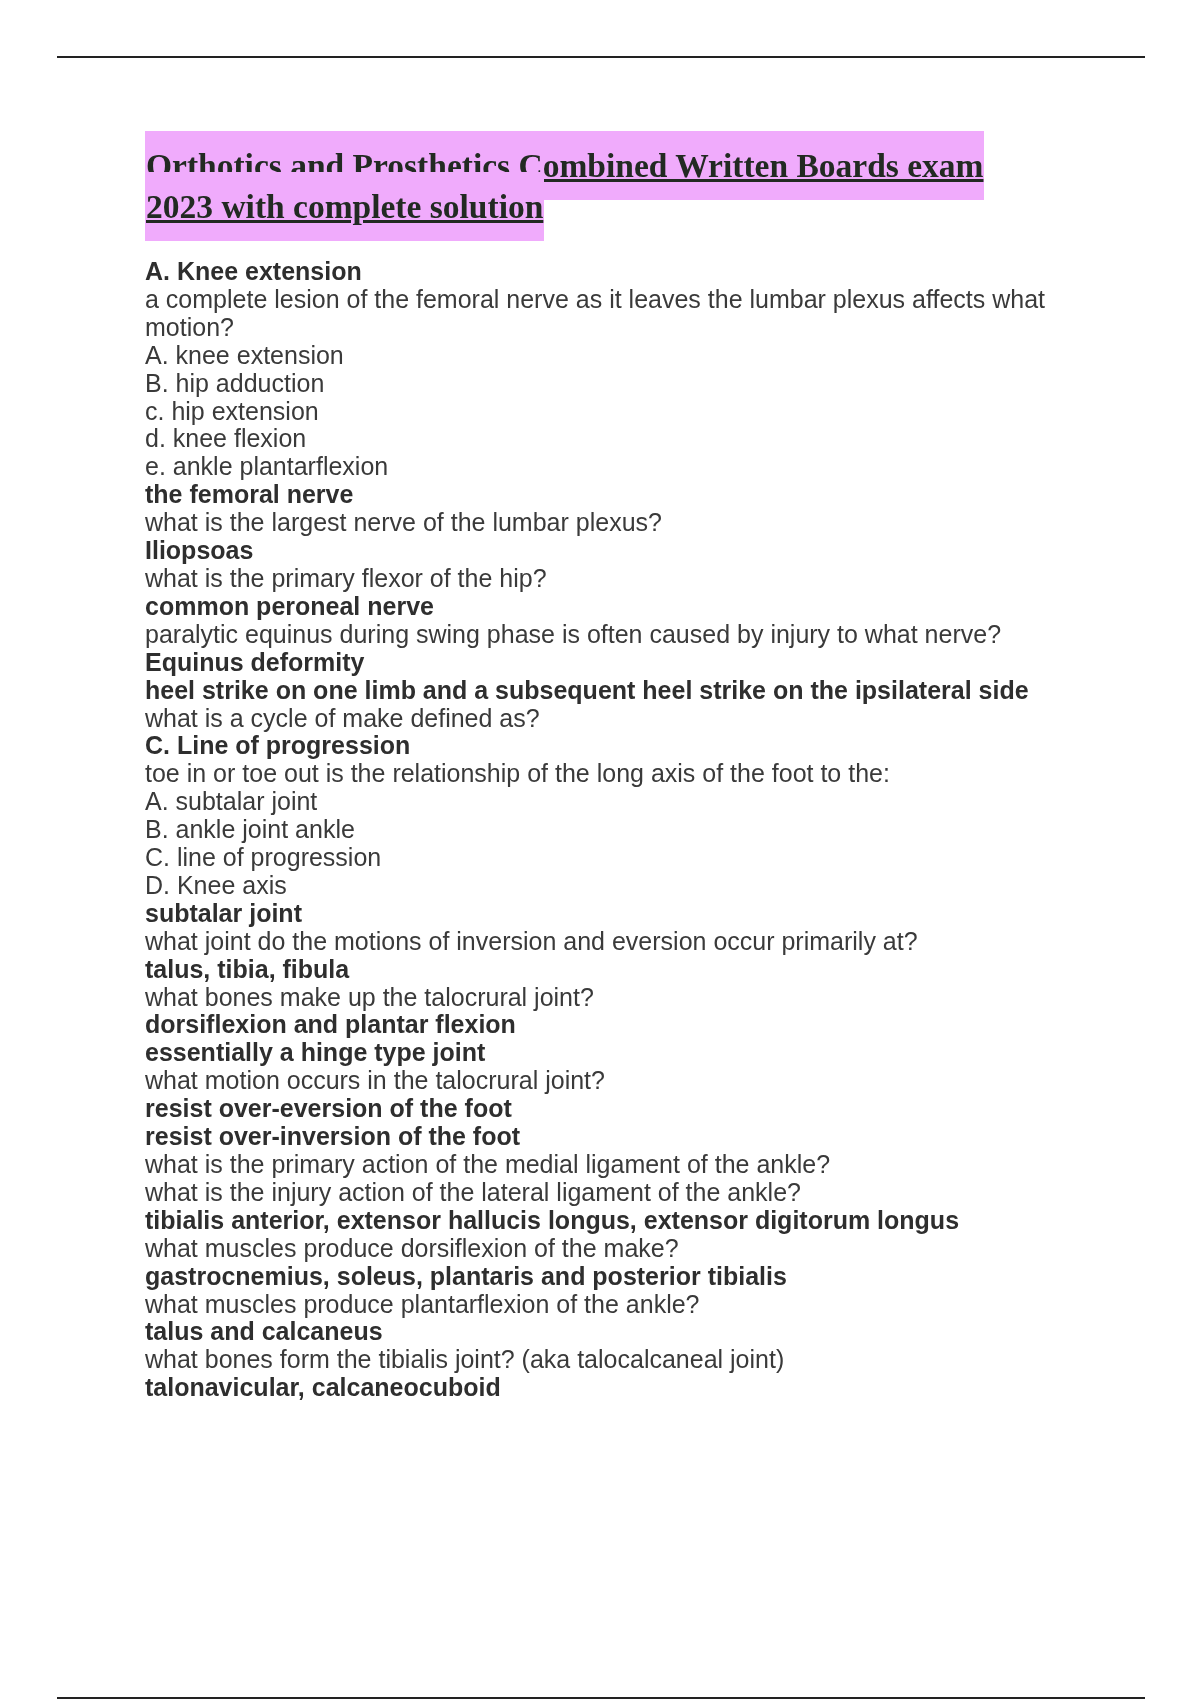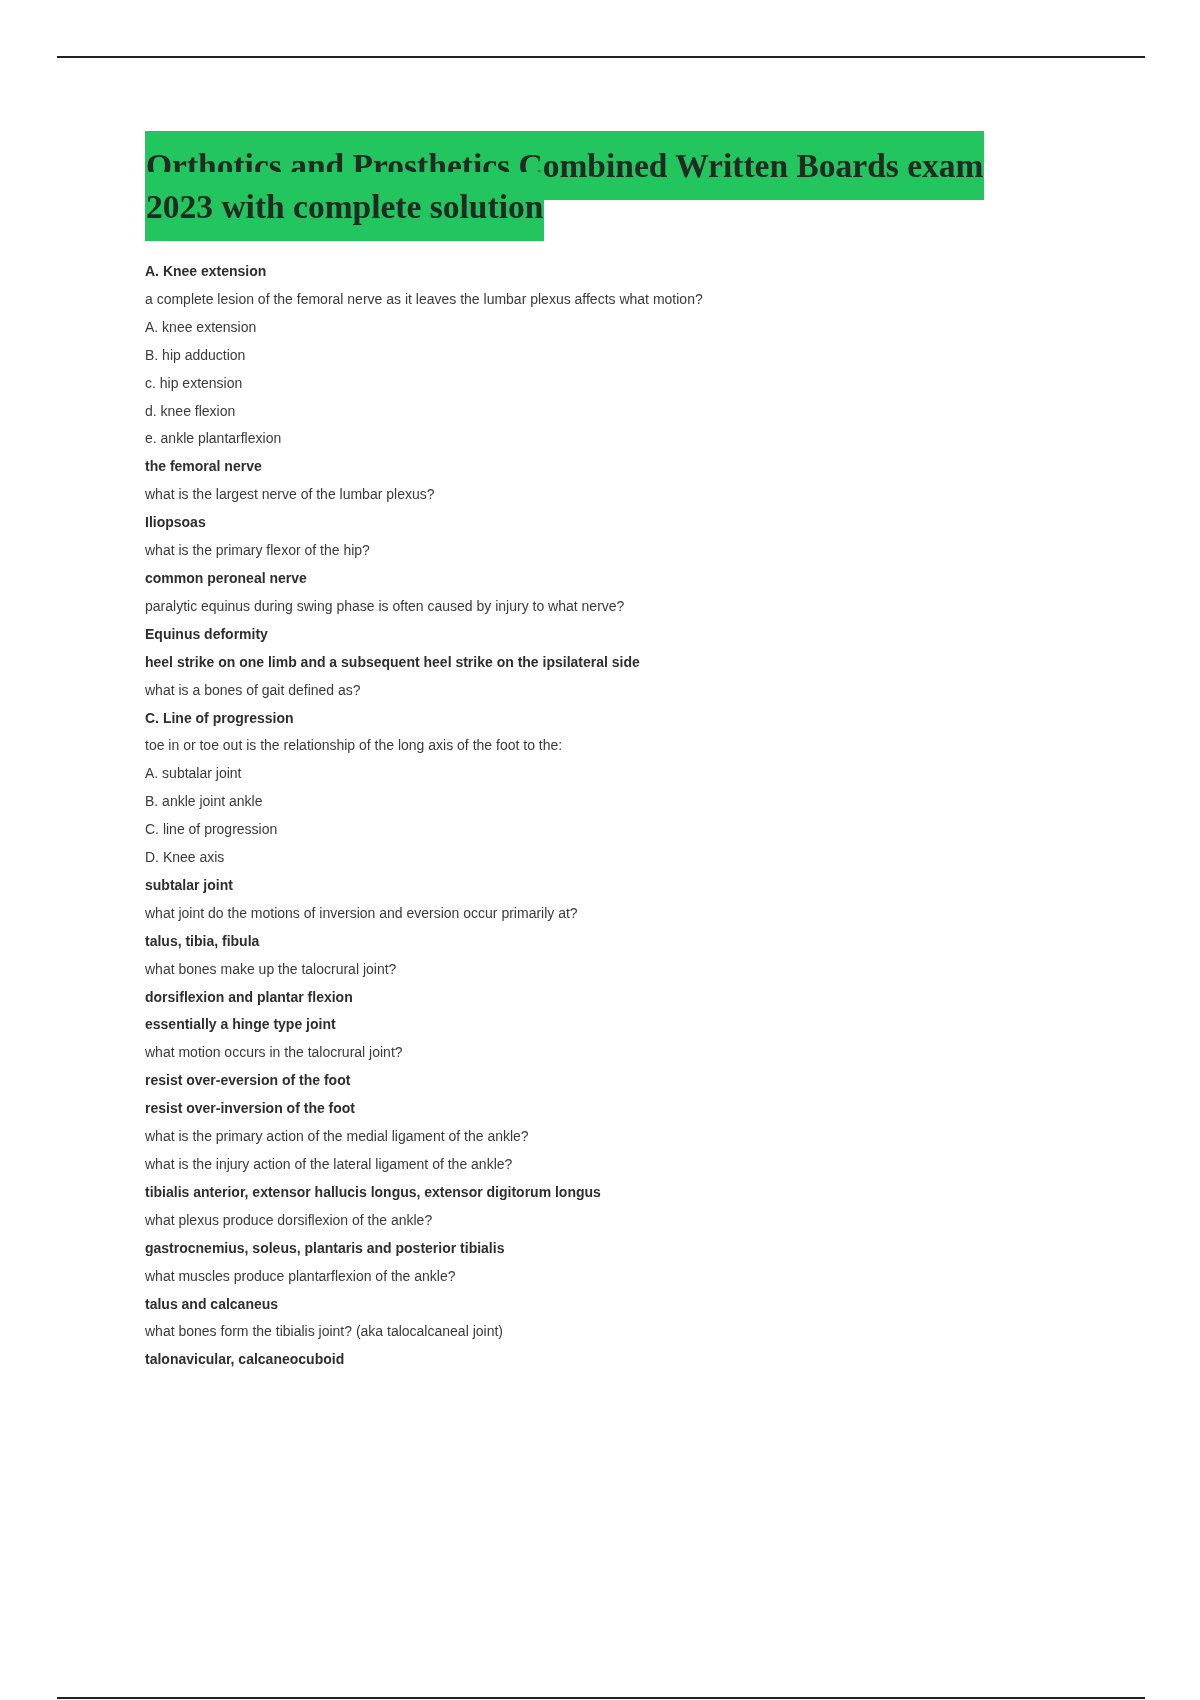--- a/index.html
+++ b/index.html
@@ -29,31 +29,32 @@
       top: 145px;
       width: 940px;
       margin: 0;
       font-family: "Liberation Serif", "DejaVu Serif", serif;
       font-weight: bold;
       font-size: 33.5px;
       line-height: 41px;
       color: #222a22;
     }
     .title span {
-      background: #22c55e;
+      background: #f0abfc;
       padding: 16px 1px;
+      text-decoration: underline;
     }
 
     .content {
       position: absolute;
       left: 145px;
       top: 258px;
       width: 920px;
       font-family: "Liberation Sans", "DejaVu Sans", sans-serif;
-      font-size: 14px;
+      font-size: 25px;
       line-height: 27.9px;
       color: #3a3a3a;
     }
     .line {
       display: block;
       white-space: pre-wrap;
     }
     .line.answer {
       font-weight: bold;
       color: #2e2e2e;
@@ -78,40 +79,40 @@
   <span class="line">d. knee flexion</span>
   <span class="line">e. ankle plantarflexion</span>
   <span class="line answer">the femoral nerve</span>
   <span class="line">what is the largest nerve of the lumbar plexus?</span>
   <span class="line answer">Iliopsoas</span>
   <span class="line">what is the primary flexor of the hip?</span>
   <span class="line answer">common peroneal nerve</span>
   <span class="line">paralytic equinus during swing phase is often caused by injury to what nerve?</span>
   <span class="line answer">Equinus deformity</span>
   <span class="line answer">heel strike on one limb and a subsequent heel strike on the ipsilateral side</span>
-  <span class="line">what is a bones of gait defined as?</span>
+  <span class="line">what is a cycle of make defined as?</span>
   <span class="line answer">C. Line of progression</span>
   <span class="line">toe in or toe out is the relationship of the long axis of the foot to the:</span>
   <span class="line">A. subtalar joint</span>
   <span class="line">B. ankle joint ankle</span>
   <span class="line">C. line of progression</span>
   <span class="line">D. Knee axis</span>
   <span class="line answer">subtalar joint</span>
   <span class="line">what joint do the motions of inversion and eversion occur primarily at?</span>
   <span class="line answer">talus, tibia, fibula</span>
   <span class="line">what bones make up the talocrural joint?</span>
   <span class="line answer">dorsiflexion and plantar flexion</span>
   <span class="line answer">essentially a hinge type joint</span>
   <span class="line">what motion occurs in the talocrural joint?</span>
   <span class="line answer">resist over-eversion of the foot</span>
   <span class="line answer">resist over-inversion of the foot</span>
   <span class="line">what is the primary action of the medial ligament of the ankle?</span>
   <span class="line">what is the injury action of the lateral ligament of the ankle?</span>
   <span class="line answer">tibialis anterior, extensor hallucis longus, extensor digitorum longus</span>
-  <span class="line">what plexus produce dorsiflexion of the ankle?</span>
+  <span class="line">what muscles produce dorsiflexion of the make?</span>
   <span class="line answer">gastrocnemius, soleus, plantaris and posterior tibialis</span>
   <span class="line">what muscles produce plantarflexion of the ankle?</span>
   <span class="line answer">talus and calcaneus</span>
   <span class="line">what bones form the tibialis joint? (aka talocalcaneal joint)</span>
   <span class="line answer">talonavicular, calcaneocuboid</span>
 </div>
 
 <div class="rule rule-bottom"></div>
 
 </body></html>

